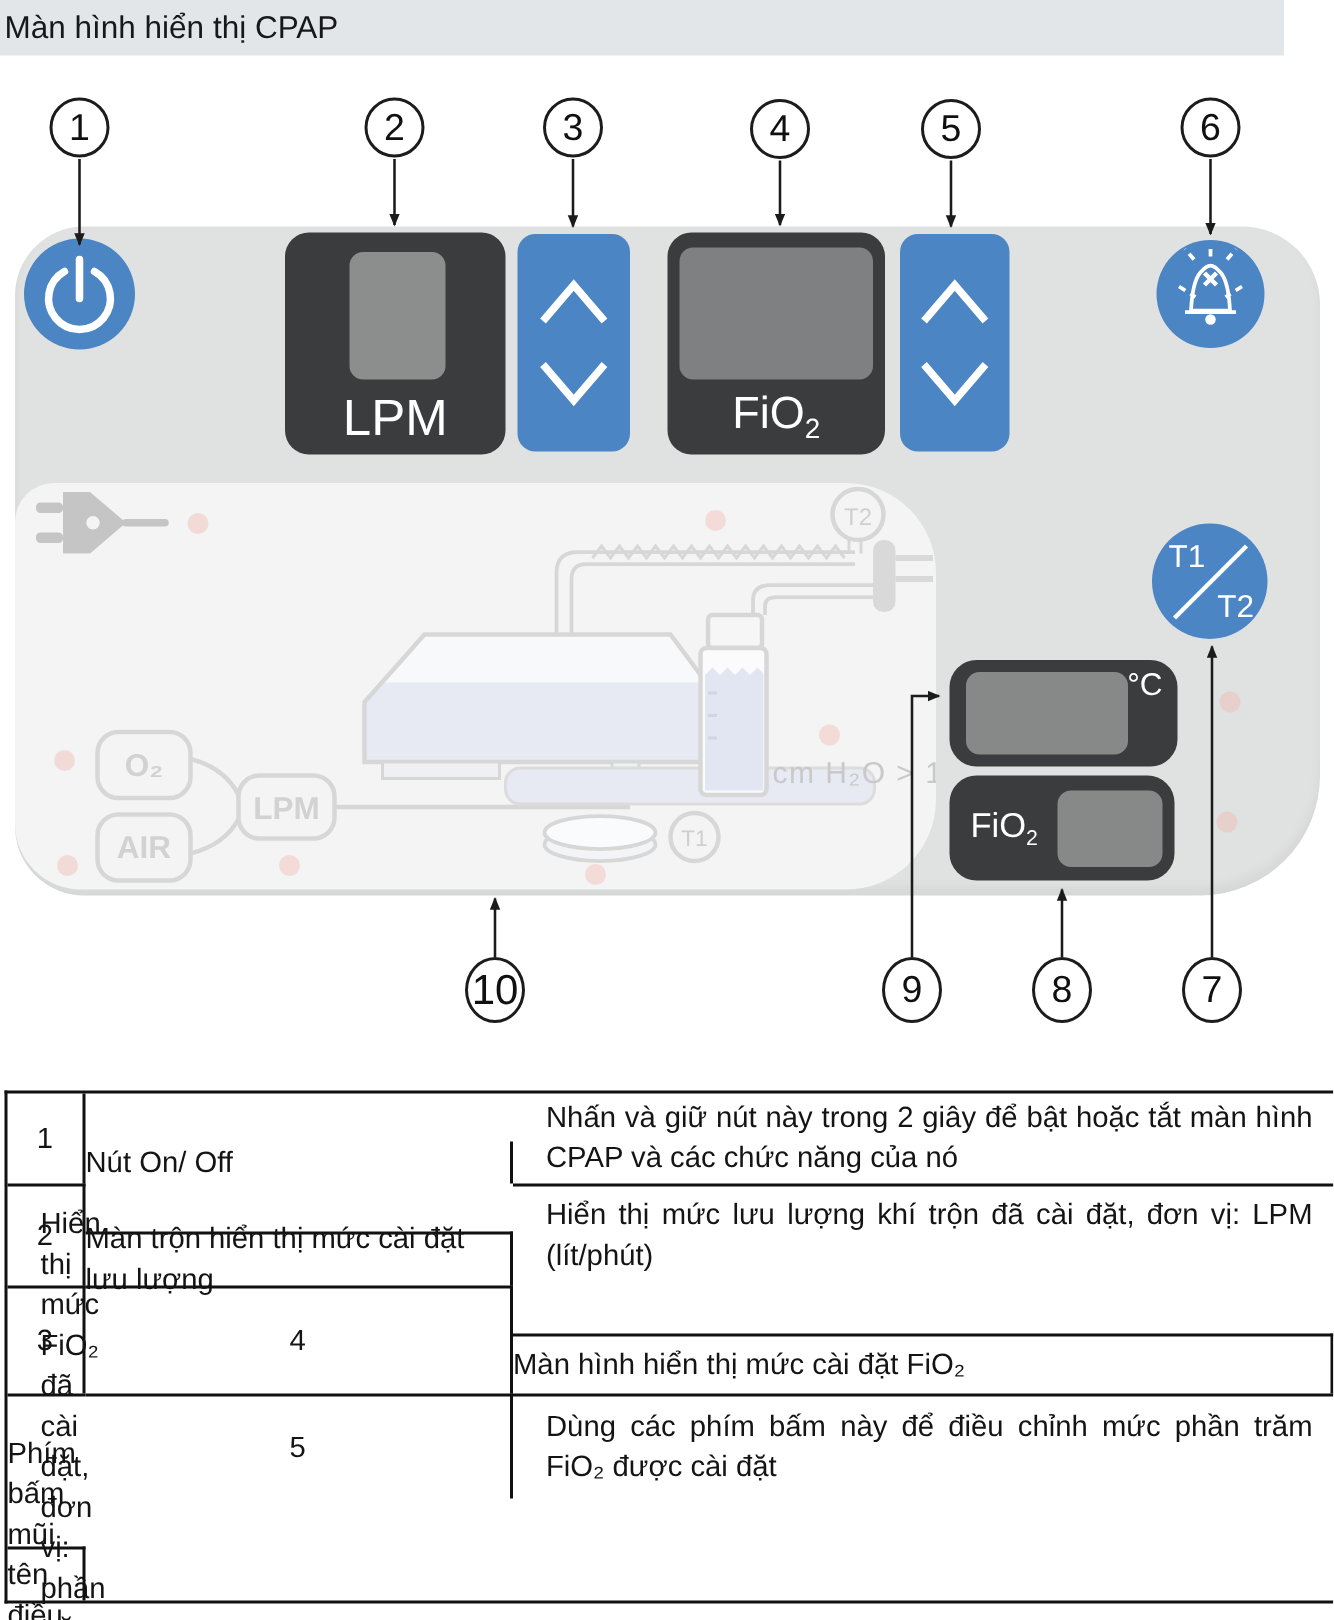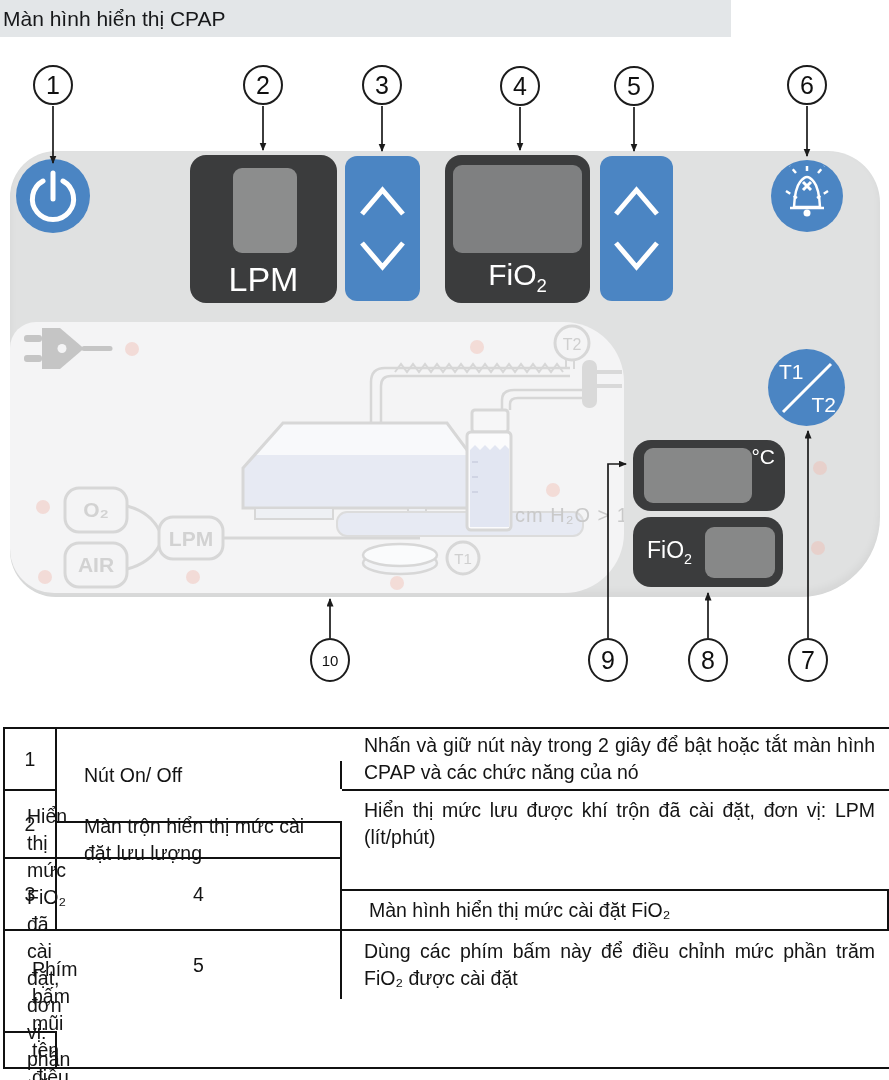--- a/index.html
+++ b/index.html
@@ -1,20 +1,20 @@
 <!DOCTYPE html>
 <html><head>
 <meta charset="utf-8">
 <style>
   html,body{margin:0;padding:0;background:#fff;}
   #page{position:relative;width:889px;height:1080px;background:#ffffff;overflow:hidden;
         font-family:"Liberation Sans","DejaVu Sans",sans-serif;color:#141414;}
 
   
-  #titlebar{position:absolute;left:0;top:0;width:731px;height:37px;background:#e3e6e8;
+  #titlebar{position:absolute;left:0;top:0;width:856px;height:37px;background:#e3e6e8;
             display:flex;align-items:center;text-align:right;}
   #titlebar .t{font-size:21px;color:#17181a;margin-left:3px;}
 
   
   #panel{position:absolute;left:10px;top:151px;width:870px;height:446px;background:#e0e1e1;
          border-radius:46px 52px 80px 46px;box-shadow:inset 0 -5px 8px rgba(0,0,0,0.05);}
   #schem{position:absolute;left:0;top:171px;width:614px;height:271px;background:#f4f4f5;
          border-radius:26px 60px 60px 44px;}
 
   .blue{background:#4b85c3;}
@@ -46,21 +46,21 @@
   #fio2mon .lab sub{font-size:0.62em;}
 
   
   #spec-table{position:absolute;left:3px;top:727px;width:886px;
       display:grid;grid-template-columns:52px 285px 1fr;
       grid-template-rows:60px 68px 72px 70px 68px;
       border-top:2px solid #111;border-bottom:2px solid #111;border-left:2px solid #111;
       font-size:19.5px;line-height:27px;color:#141414;box-sizing:border-box;}
   #spec-table .cell{display:flex;align-items:center;box-sizing:border-box;}
   #spec-table .c1{justify-content:center;border-right:2px solid #111;}
-  #spec-table .c2{padding-left:27px;padding-right:10px;border-right:2px solid #111;margin-top:32px;}
+  #spec-table .c2{padding-right:10px;border-right:2px solid #111;margin-top:32px;}
   #spec-table .c3{padding-left:22px;padding-right:14px;}
   #spec-table .rb{border-top:2px solid #111;}
   #spec-table .c3 span{display:block;width:100%;text-align:justify;}
 
   svg text{font-family:"Liberation Sans","DejaVu Sans",sans-serif;}
 </style>
 </head>
 <body>
 
 <div id="page">
@@ -237,33 +237,33 @@
 
   <div class="callout" style="left:33px;top:65px;">1</div>
   <div class="callout" style="left:243px;top:65px;">2</div>
   <div class="callout" style="left:362px;top:65px;">3</div>
   <div class="callout" style="left:500px;top:66px;">4</div>
   <div class="callout" style="left:614px;top:66px;">5</div>
   <div class="callout" style="left:787px;top:65px;">6</div>
   <div class="callout tall" style="left:788px;top:638px;">7</div>
   <div class="callout tall" style="left:688px;top:638px;">8</div>
   <div class="callout tall" style="left:588px;top:638px;">9</div>
-  <div class="callout tall" style="left:310px;top:638px;font-size:15px;">10</div>
+  <div class="callout tall" style="left:310px;top:638px;font-size:28px;">10</div>
 
   <div id="spec-table">
     <div class="cell c1">1</div>
     <div class="cell c2">Nút On/ Off</div>
     <div class="cell c3">
         <span>Nhấn và giữ nút này trong 2 giây để bật hoặc tắt màn hình CPAP và các chức năng của nó</span>
       </div>
 
     <div class="cell c1 rb">2</div>
     <div class="cell c2 rb">Màn trộn hiển thị mức cài đặt lưu lượng</div>
     <div class="cell c3 rb">
-        <span>Hiển thị mức lưu được khí trộn đã cài đặt, đơn vị: LPM (lít/phút)</span>
+        <span>Hiển thị mức lưu lượng khí trộn đã cài đặt, đơn vị: LPM (lít/phút)</span>
       </div>
 
     <div class="cell c1 rb">3</div>
 
     <div class="cell c1 rb">4</div>
     <div class="cell c2 rb">Màn hình hiển thị mức cài đặt FiO₂</div>
     <div class="cell c3 rb">
         <span>Hiển thị mức FiO₂ đã cài đặt, đơn vị: phần trăm (%)</span>
       </div>
 

